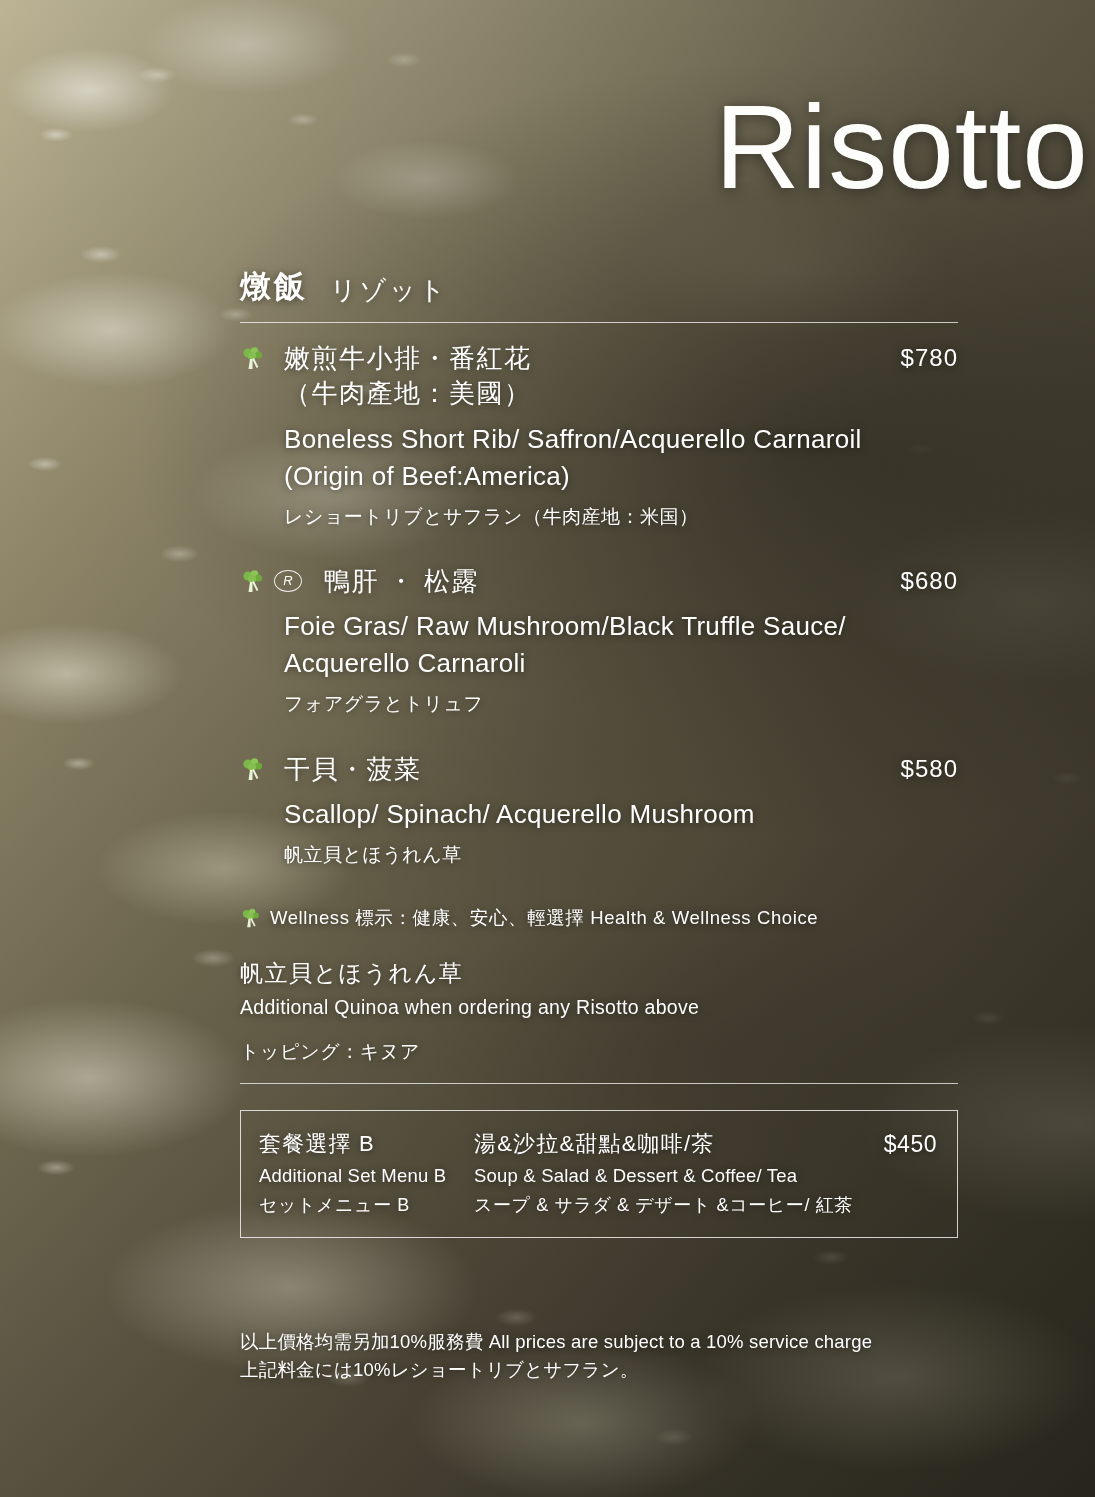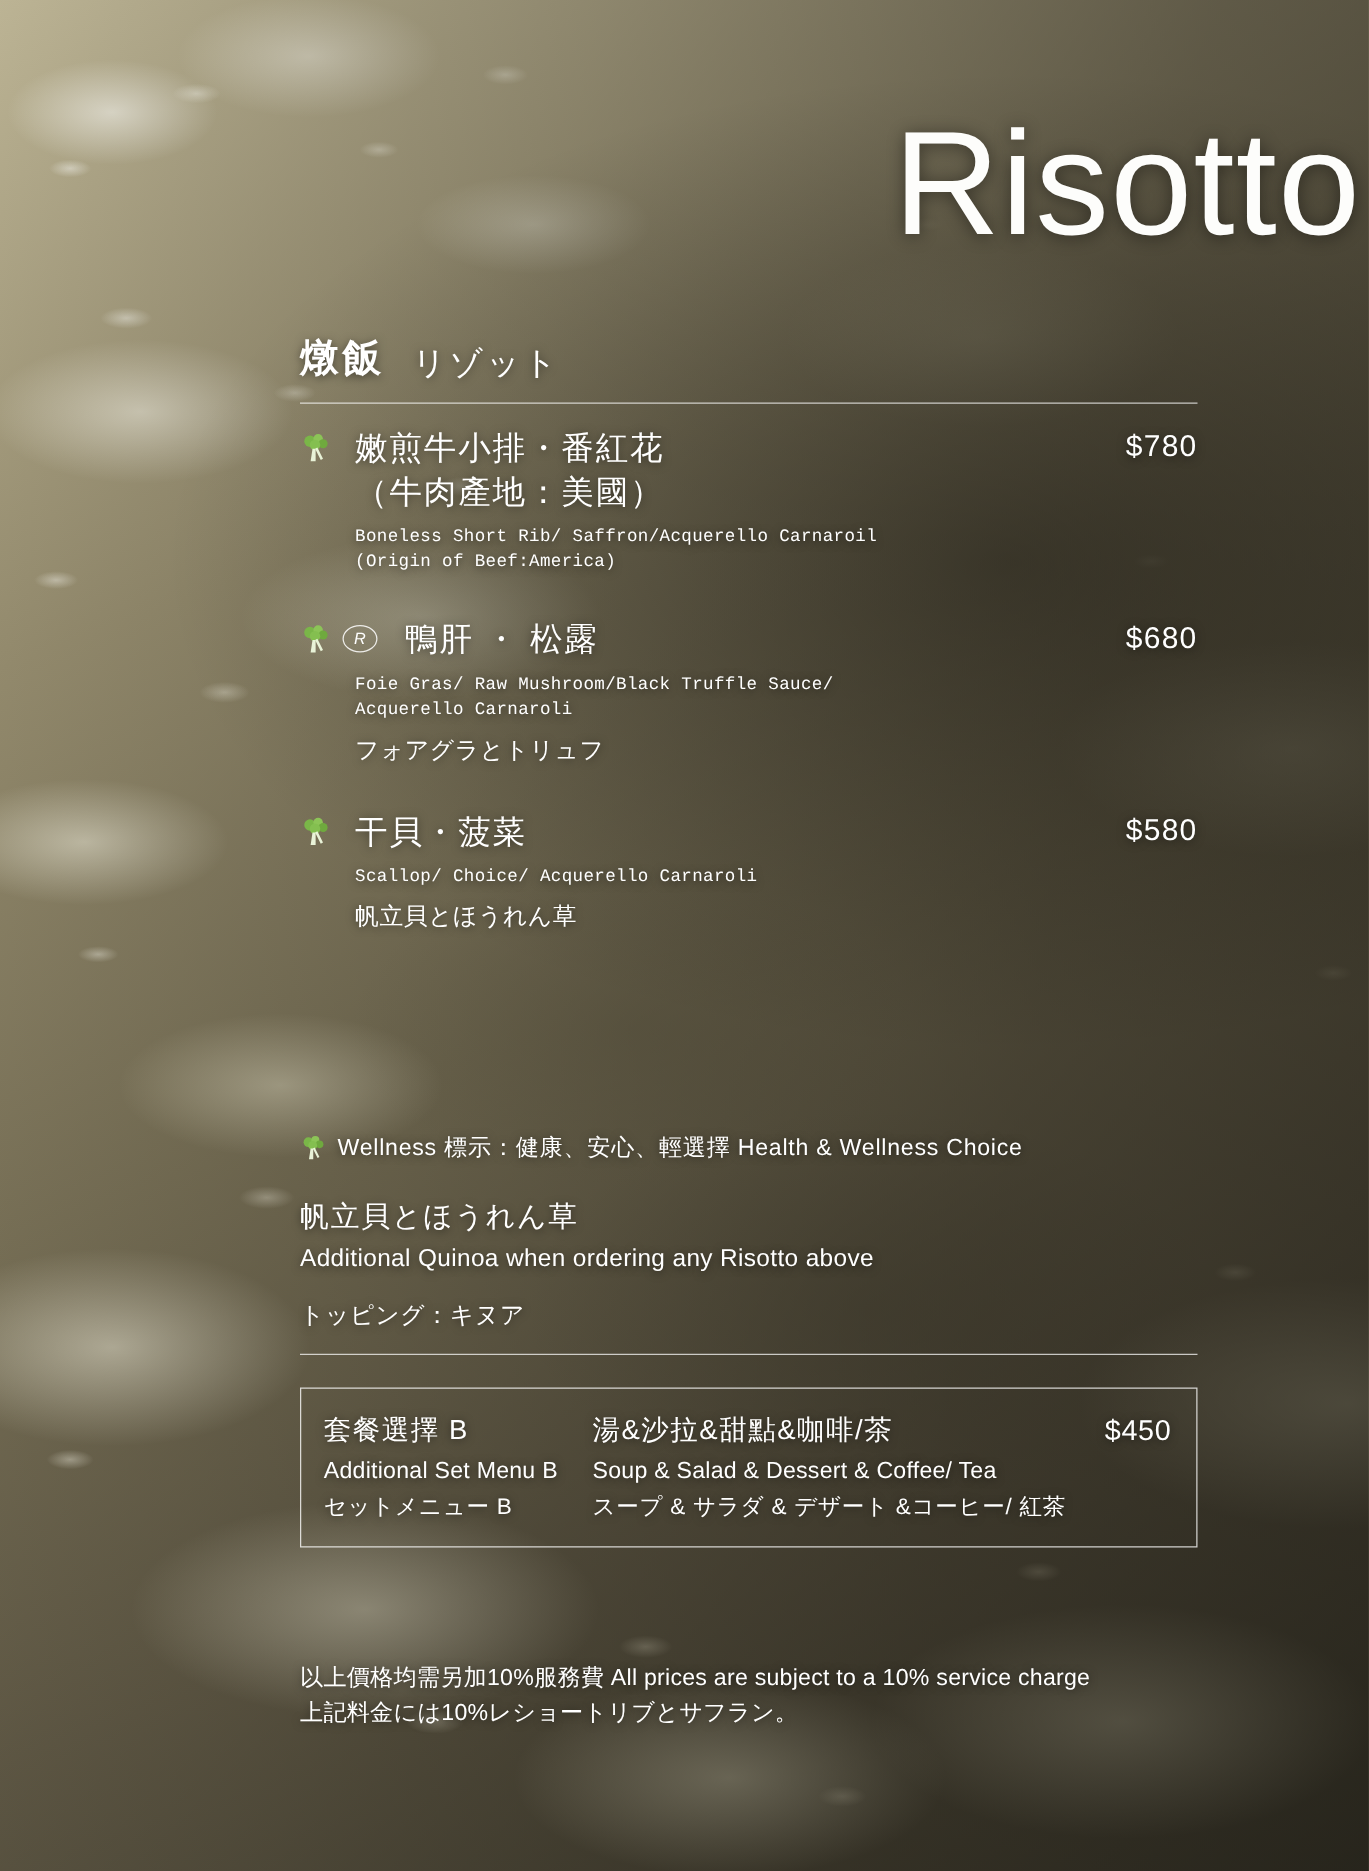--- a/index.html
+++ b/index.html
@@ -155,27 +155,26 @@
     text-shadow: 0 1px 8px rgba(0,0,0,0.5);
   }
   .item-price {
     font-size: 24px;
     letter-spacing: 1px;
     white-space: nowrap;
     padding-top: 3px;
     text-shadow: 0 1px 8px rgba(0,0,0,0.5);
   }
   .item-en {
-    font-size: 14px;
+    font-size: 26px;
     line-height: 1.42;
     letter-spacing: 0.3px;
     margin-top: 9px;
     font-weight: 300;
     text-shadow: 0 1px 7px rgba(0,0,0,0.5);
-    font-family: Liberation Mono, monospace;
   }
   .item-ja {
     font-size: 19px;
     line-height: 1.4;
     letter-spacing: 0.5px;
     margin-top: 9px;
     font-weight: 300;
     text-shadow: 0 1px 7px rgba(0,0,0,0.5);
   }
 
@@ -325,20 +324,21 @@
             <path d="M13 13.5 L17.5 22.5" stroke="#e9f3d8" stroke-width="2" fill="none"></path>
           </svg>
         </span>
         <div class="item-topline">
           <div class="item-name" style="white-space: pre-line;">嫩煎牛小排・番紅花
 （牛肉產地：美國）</div>
           <div class="item-price">$780</div>
         </div>
         <div class="item-en" style="white-space: pre-line;">Boneless Short Rib/ Saffron/Acquerello Carnaroil
 (Origin of Beef:America)</div>
+        <div class="item-ja">レショートリブとサフラン（牛肉産地：米国）</div>
       </div>
 
       <div class="item has-badge">
         <span class="veg-icon">
           <svg viewBox="0 0 26 26" width="26" height="26" aria-hidden="true">
             <circle cx="8" cy="8" r="4.6" fill="#7ab648"></circle>
             <circle cx="14.5" cy="6" r="3.8" fill="#8cc457"></circle>
             <circle cx="18.5" cy="10" r="3.6" fill="#6fa93e"></circle>
             <circle cx="12" cy="11" r="4.2" fill="#84bf50"></circle>
             <path d="M10 14 L8.5 24 L12.5 24 L12.5 14 Z" fill="#e9f3d8"></path>
@@ -363,21 +363,21 @@
             <circle cx="18.5" cy="10" r="3.6" fill="#6fa93e"></circle>
             <circle cx="12" cy="11" r="4.2" fill="#84bf50"></circle>
             <path d="M10 14 L8.5 24 L12.5 24 L12.5 14 Z" fill="#e9f3d8"></path>
             <path d="M13 13.5 L17.5 22.5" stroke="#e9f3d8" stroke-width="2" fill="none"></path>
           </svg>
         </span>
         <div class="item-topline">
           <div class="item-name">干貝・菠菜</div>
           <div class="item-price">$580</div>
         </div>
-        <div class="item-en">Scallop/ Choice/ Acquerello Carnaroli</div>
+        <div class="item-en">Scallop/ Spinach/ Acquerello Mushroom</div>
         <div class="item-ja">帆立貝とほうれん草</div>
       </div>
     </div>
 
     <div class="legend">
       <span class="veg-icon inline">
         <svg viewBox="0 0 26 26" width="22" height="22" aria-hidden="true">
           <circle cx="8" cy="8" r="4.6" fill="#7ab648"></circle>
           <circle cx="14.5" cy="6" r="3.8" fill="#8cc457"></circle>
           <circle cx="18.5" cy="10" r="3.6" fill="#6fa93e"></circle>

